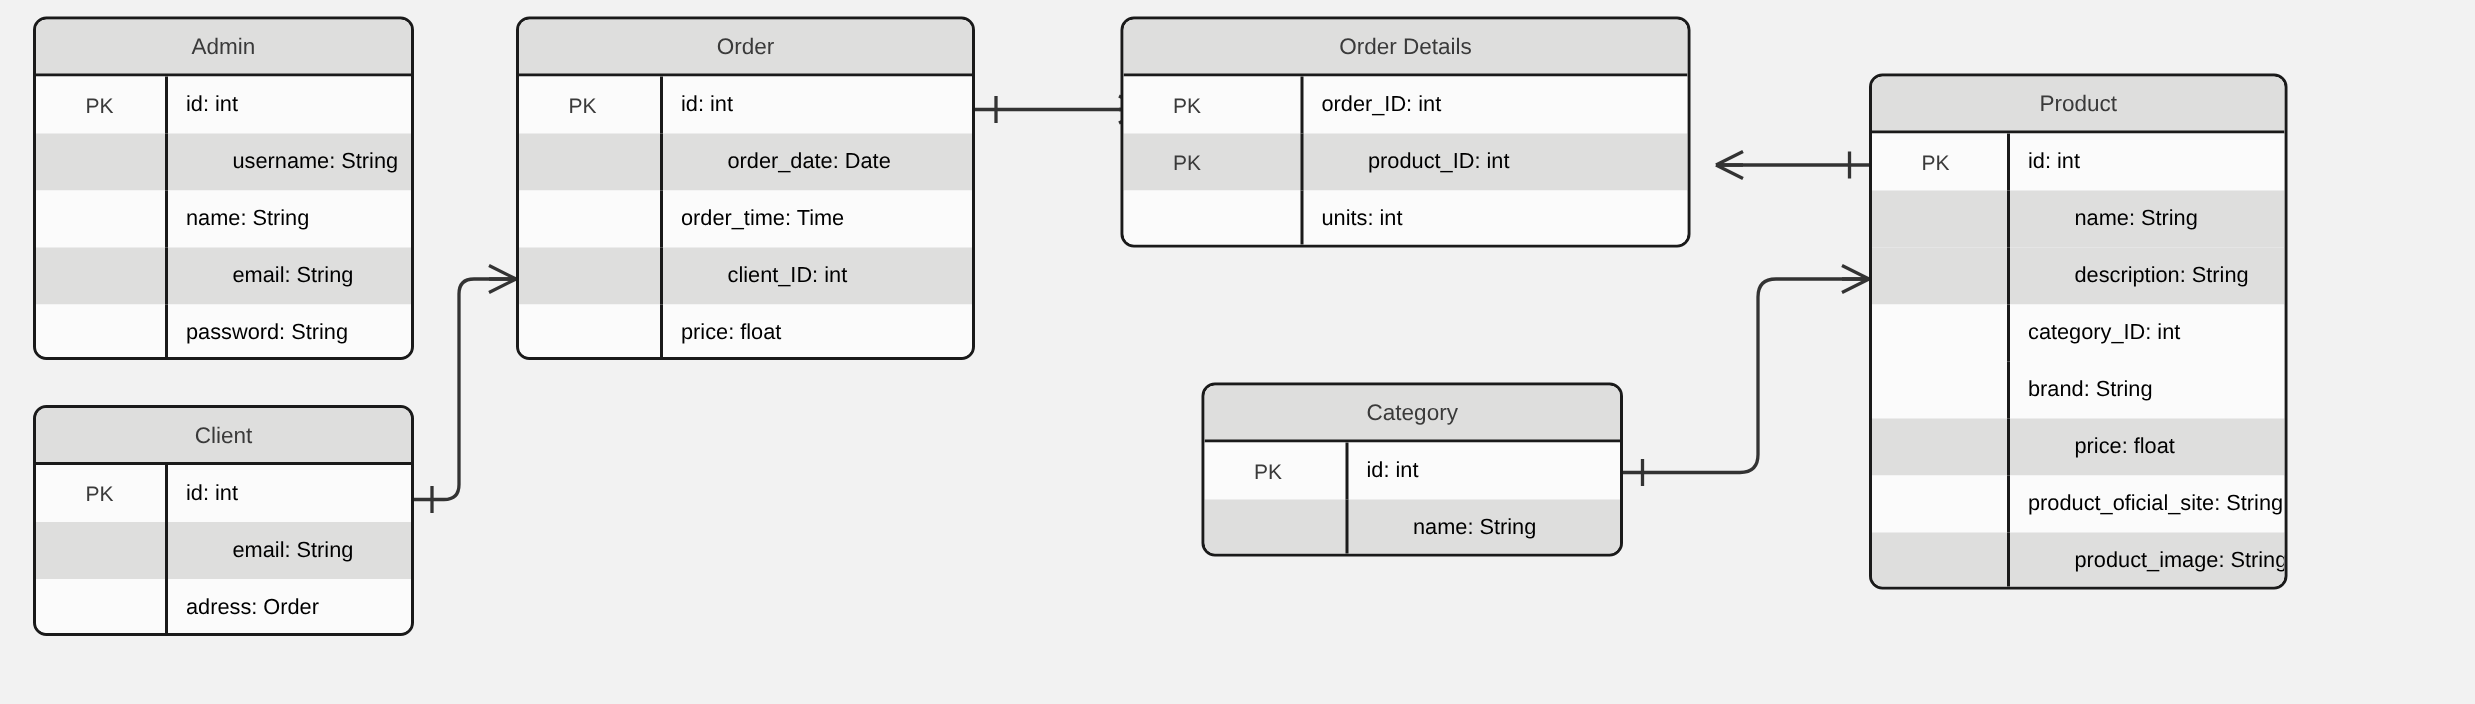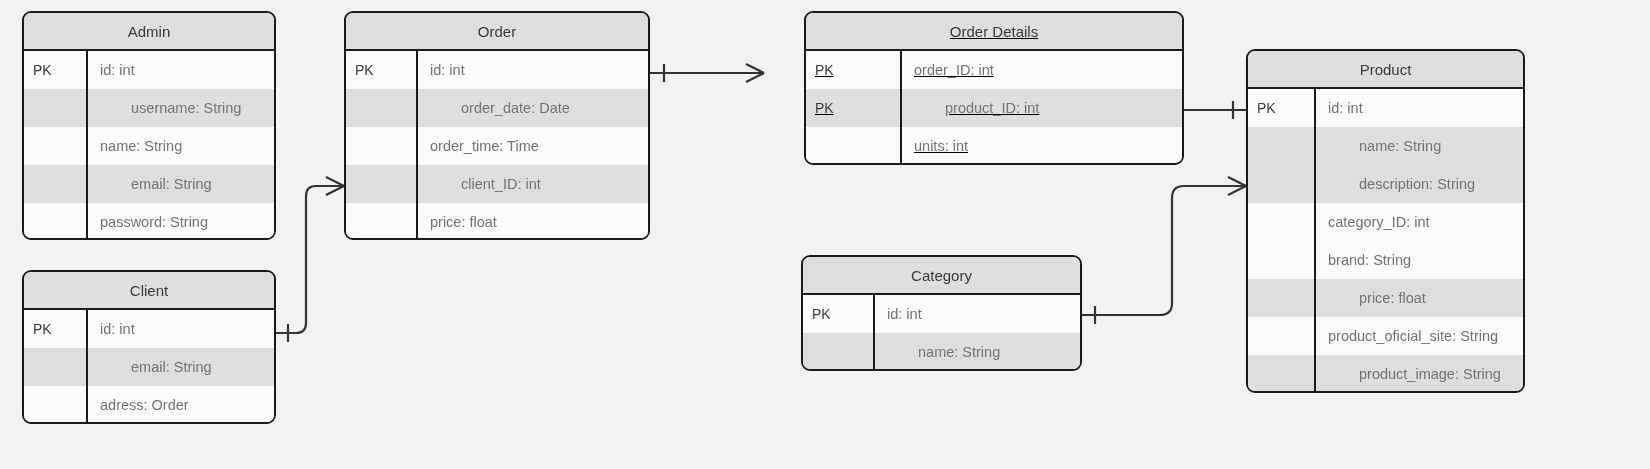--- a/index.html
+++ b/index.html
@@ -48,41 +48,42 @@
     white-space: nowrap;
   }
   .rows {
     display: block;
   }
   .row {
     display: flex;
     height: 38px;
     box-sizing: border-box;
     background: #fbfbfb;
+    padding-left: 24px;
   }
   .row.alt {
     background: #dededd;
     gap: 31px;
   }
   .row .key {
     width: 64px;
     flex: 0 0 auto;
     border-right: 2px solid #1a1a1a;
     box-sizing: border-box;
     font-size: 14px;
     color: #3a3a3a;
     line-height: 38px;
     padding-left: 9px;
     white-space: nowrap;
     overflow: hidden;
   }
   .row .attr {
     flex: 1 1 auto;
     font-size: 14.5px;
-    color: #737373;
+    color: #000000;
     line-height: 38px;
     padding-left: 12px;
     white-space: nowrap;
     overflow: hidden;
   }
   
   .k-wide .key { width: 64px; }
   .k-order .key { width: 72px; }
   .k-od .key { width: 96px; }
   .k-prod .key { width: 68px; }
@@ -168,21 +169,21 @@
         <span class="key"></span>
         <span class="attr">client_ID: int</span>
       </div>
       <div class="row">
         <span class="key"></span>
         <span class="attr">price: float</span>
       </div>
     </div>
   </div>
 
-  <div class="entity k-od" style="left:804px; top:11px; width:380px; height:154px;text-decoration:underline;">
+  <div class="entity k-od" style="left:747px; top:11px; width:380px; height:154px;">
     <div class="entity-title">Order Details</div>
     <div class="rows">
       <div class="row">
         <span class="key">PK</span>
         <span class="attr">order_ID: int</span>
       </div>
       <div class="row alt">
         <span class="key">PK</span>
         <span class="attr">product_ID: int</span>
       </div>

